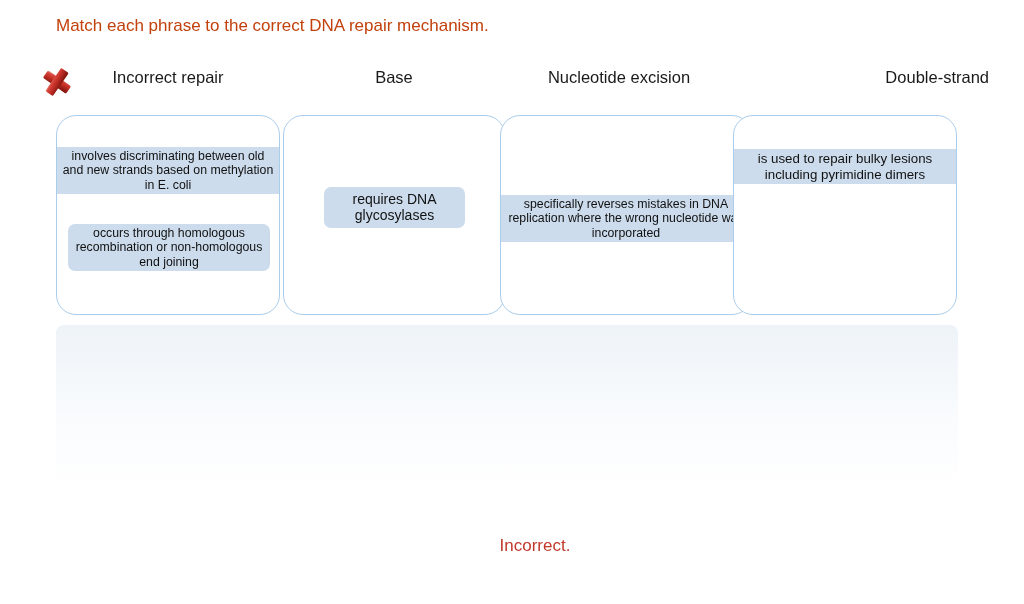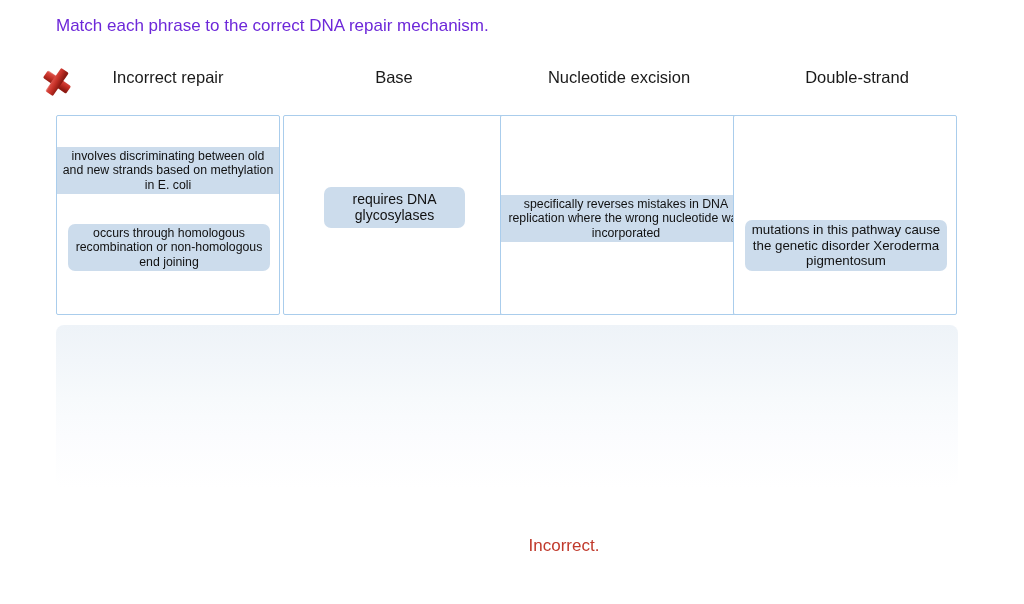--- a/index.html
+++ b/index.html
@@ -18,21 +18,21 @@
     -webkit-font-smoothing: antialiased;
   }
 
   
   #prompt {
     position: absolute;
     left: 56px;
     top: 15px;
     font-size: 17px;
     line-height: 22px;
-    color: #6d28d9;
+    color: #c2410c;
     white-space: nowrap;
   }
 
   
   #result-icon {
     position: absolute;
     left: 38px;
     top: 64px;
     width: 38px;
     height: 38px;
@@ -49,21 +49,21 @@
   }
   .col-header .hdr-line { display: block; }
 
   
   .col-box {
     position: absolute;
     top: 115px;
     height: 200px;
     background: #ffffff;
     border: 1px solid #aacdec;
-    border-radius: 2px;
+    border-radius: 20px;
     box-sizing: border-box;
     overflow: hidden;
   }
 
   
   .tile {
     position: absolute;
     background: #ccdcec;
     color: #111111;
     text-align: center;
@@ -103,21 +103,21 @@
     position: absolute;
     left: 0;
     right: 0;
     top: 536px;
     text-align: center;
     font-size: 17px;
     color: #c0392b;
   }
   #verdict-inner {
     position: relative;
-    left: 52px;
+    left: 23px;
   }
 </style>
 </head>
 <body>
 
 <div id="prompt">Match each phrase to the correct DNA repair mechanism.</div>
 
 <div id="result-icon">
   <svg width="38" height="38" viewBox="0 0 38 38" aria-hidden="true">
     <defs>
@@ -140,38 +140,38 @@
 </div>
 
 <div class="col-header" style="left:283px;width:222px;top:67px;">
   <span class="hdr-line">Base</span>
 </div>
 
 <div class="col-header" style="left:508px;width:222px;top:67px;">
   <span class="hdr-line">Nucleotide excision</span>
 </div>
 
-<div class="col-header" style="left:745px;width:224px;top:67px;">
+<div class="col-header" style="left:765px;width:224px;top:67px;text-align:right;">
   <span class="hdr-line">Double-strand</span>
 </div>
 
 <div class="col-box" style="left:56px;width:224px;">
   <div class="tile full t-sm" style="top:31px;">involves discriminating between old and new strands based on methylation in E. coli</div>
   <div class="tile rounded t-sm" style="left:11px;width:202px;top:108px;">occurs through homologous recombination or non-homologous end joining</div>
 </div>
 
 <div class="col-box" style="left:283px;width:222px;">
   <div class="tile rounded t-lg" style="left:40px;width:141px;top:71px;padding:4px 6px;">requires DNA glycosylases</div>
 </div>
 
 <div class="col-box" style="left:500px;width:252px;">
   <div class="tile full t-sm" style="top:79px;">specifically reverses mistakes in DNA replication where the wrong nucleotide was incorporated</div>
 </div>
 
 <div class="col-box" style="left:733px;width:224px;">
-  <div class="tile rounded t-md" style="left:11px;width:202px;top:104px;">mutations in this pathway cause the genetic disorder Xeroderma pigmentosum</div>
+  <div class="tile full t-md" style="top:33px;">is used to repair bulky lesions including pyrimidine dimers</div>
 </div>
 
 <div id="staging-area"></div>
 
 <div id="verdict">
   <span id="verdict-inner">Incorrect.</span>
 </div>
 
 </body></html>

